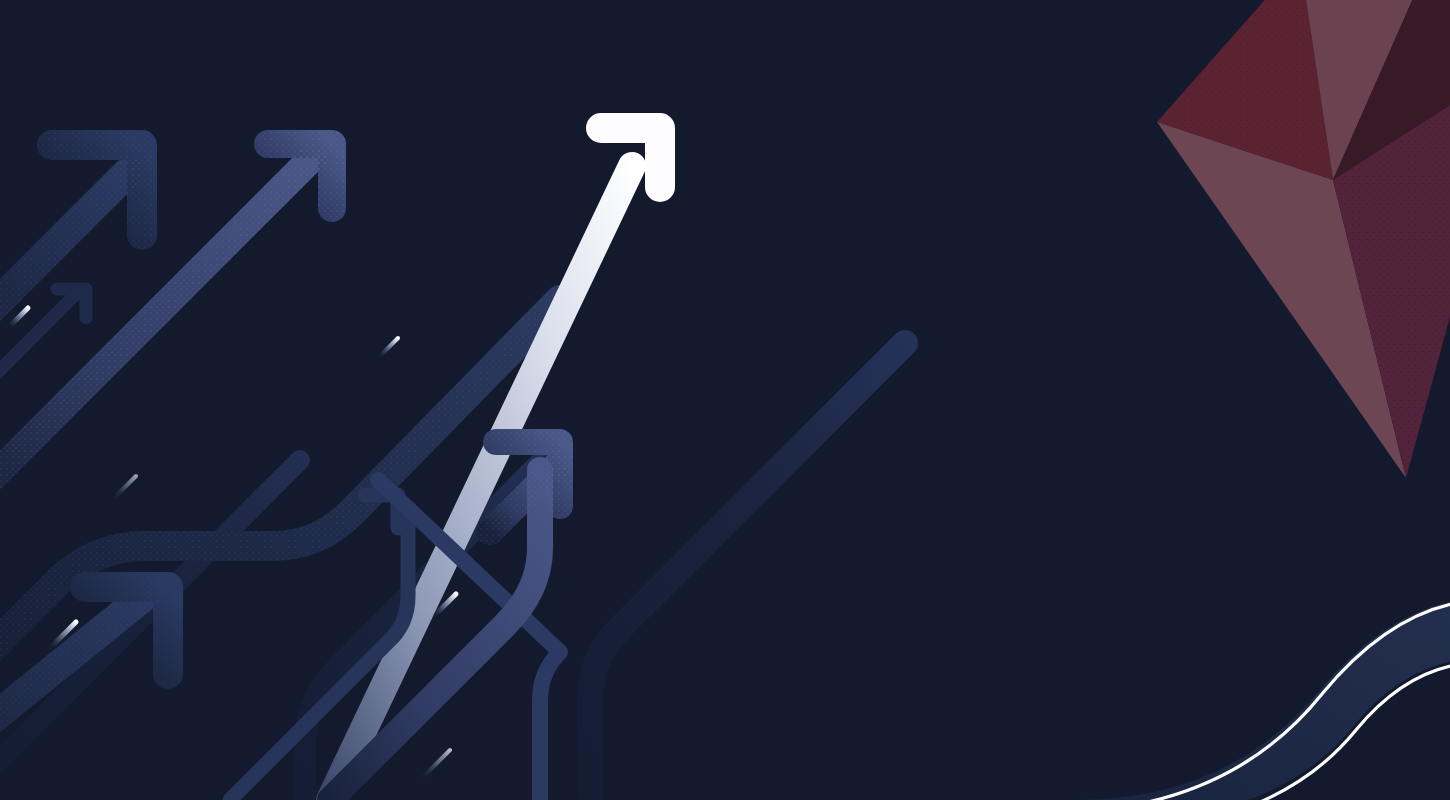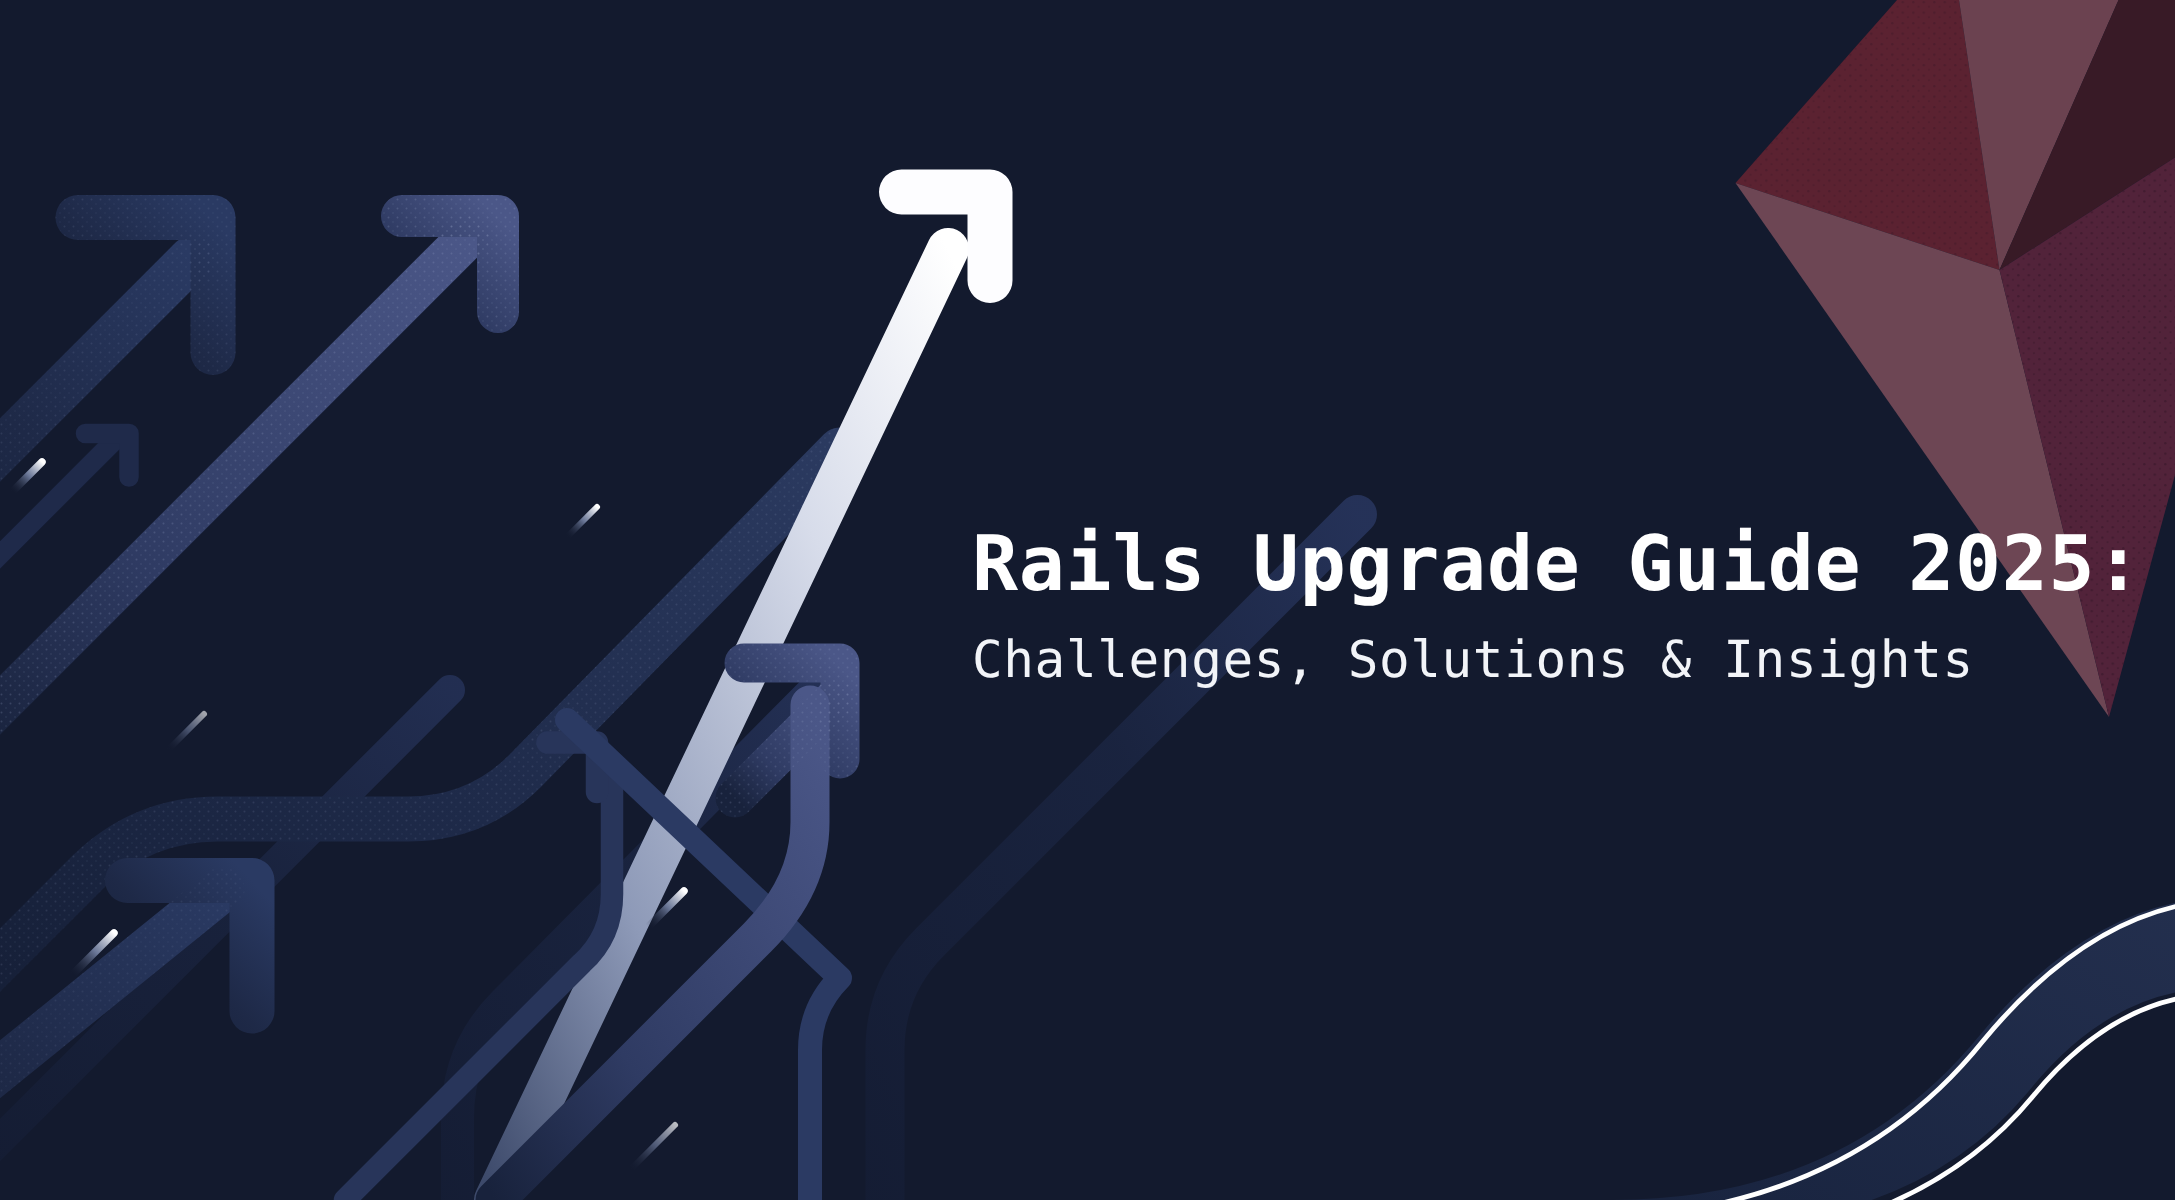--- a/index.html
+++ b/index.html
@@ -213,18 +213,14 @@
 
       <g>
         <path d="M1075,800 Q1230,800 1320,690 Q1385,612 1460,600 L1460,660
                  Q1400,668 1352,728 Q1282,812 1150,818 Z" fill="url(#gradBandFill)"></path>
         <path d="M1070,812 Q1232,806 1322,694 Q1388,614 1462,602" fill="none" stroke="#ffffff" stroke-width="3.2" stroke-linecap="round"></path>
         <path d="M1148,830 Q1286,816 1356,730 Q1404,672 1462,664" fill="none" stroke="#ffffff" stroke-width="3.2" stroke-linecap="round"></path>
       </g>
     </g>
   </svg>
 
-  <div id="text-block">
-    <h1 id="hero-title">Rails Upgrade Guide 2025:</h1>
-    <p id="hero-subtitle">Challenges, Solutions &amp; Insights</p>
-  </div>
 
 </div>
 
 </body></html>

